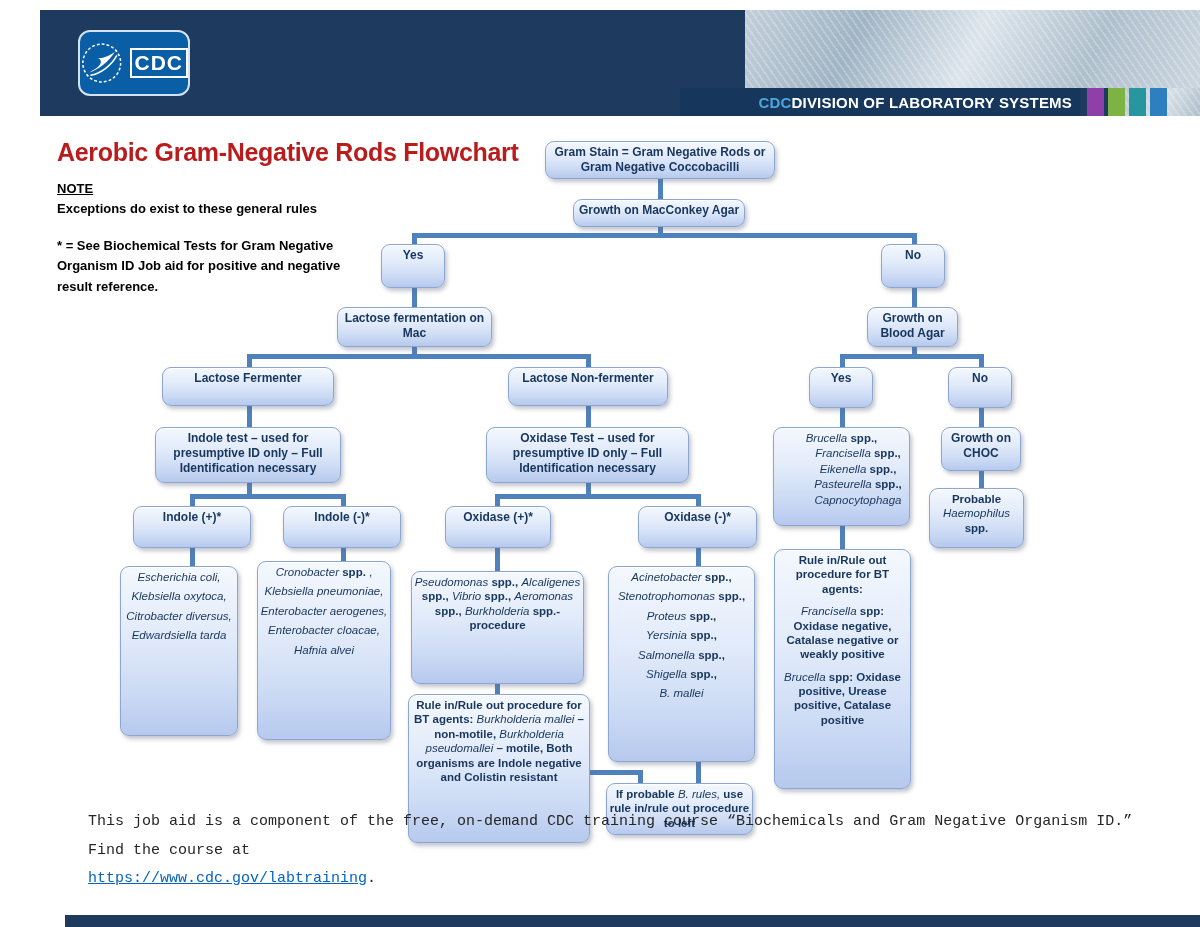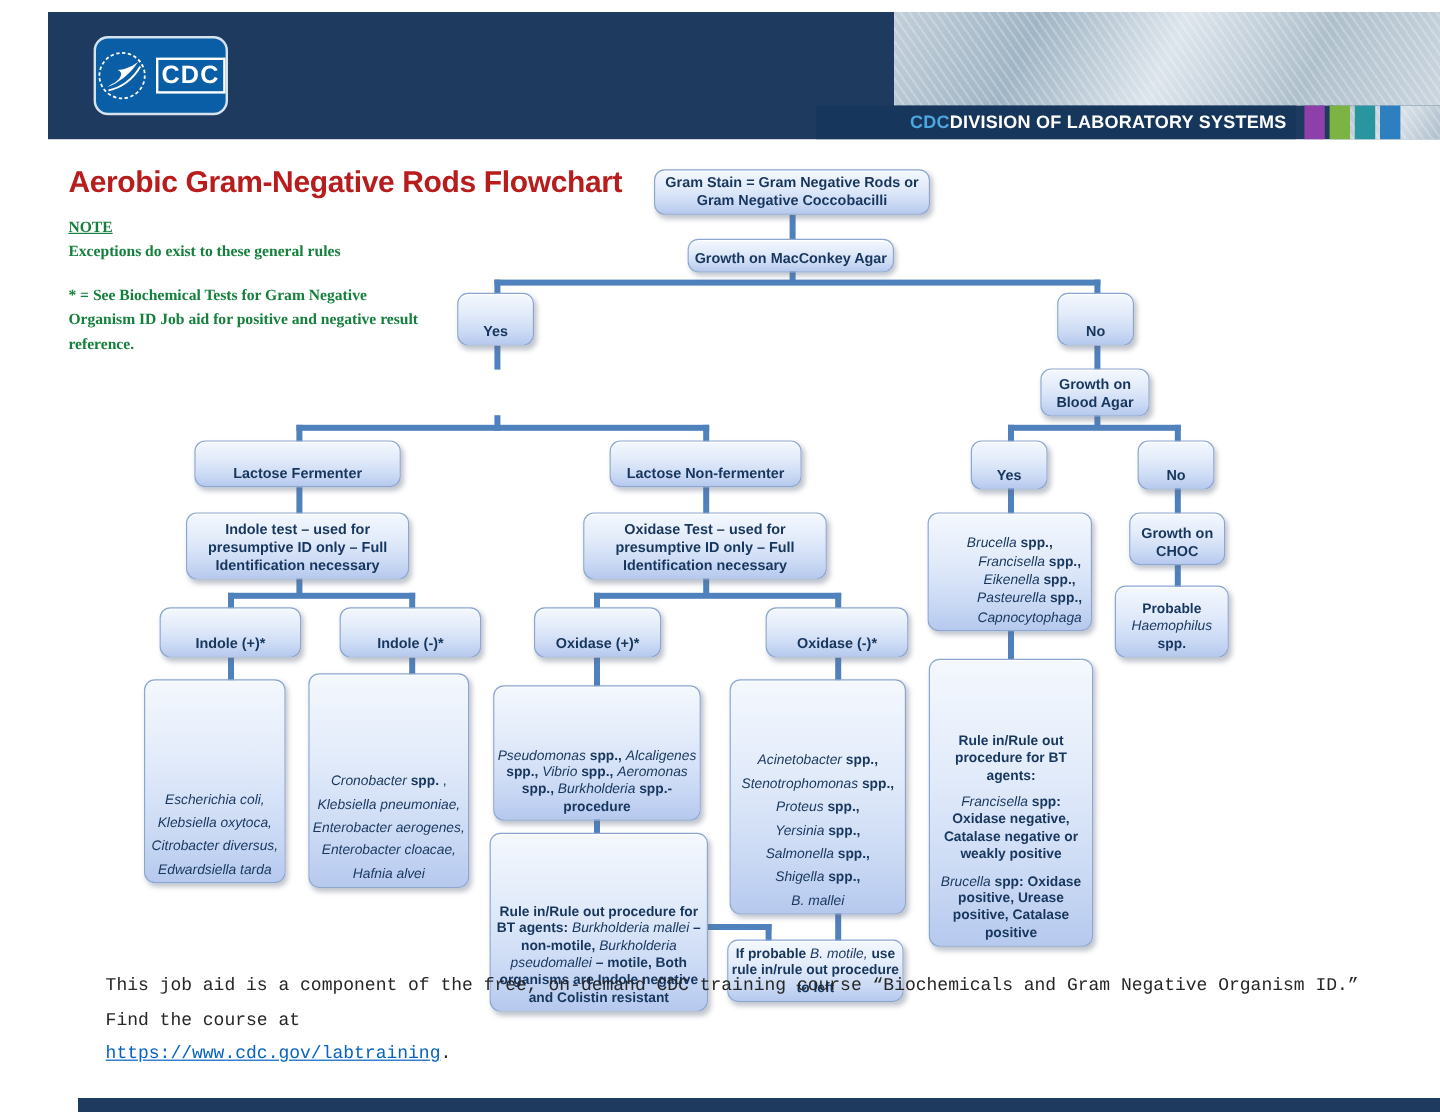--- a/index.html
+++ b/index.html
@@ -26,29 +26,29 @@
   .logo { position:absolute; left:38px; top:20px; width:112px; height:66px; background:#0a5ea5;
     border:2px solid #d5e3f0; border-radius:12px; display:flex; align-items:center;
     justify-content:center; gap:6px; box-sizing:border-box; }
   .logo-cdc { color:#ffffff; font-weight:bold; font-size:21px; letter-spacing:1px;
     border:2px solid #ffffff; padding:0 3px; line-height:1.2; }
 
   
   .title { position:absolute; left:57px; top:138px; font-size:25px; font-weight:bold;
     color:#b91c1c; letter-spacing:-0.3px; }
   .note { position:absolute; left:57px; top:179px; width:302px; font-size:13px; font-weight:bold;
-    color:#15803d; line-height:1.55;font-family:Liberation Serif, serif; }
+    color:#000000; line-height:1.55; }
   .note-heading { text-decoration:underline; }
   .note-gap { height:17px; }
 
   
   .node { position:absolute; box-sizing:border-box; border:1.5px solid #8ca6cf; border-radius:9px;
     background:linear-gradient(180deg,#f4f8fe 0%,#e2ebfa 40%,#cbdaf4 75%,#b6c9ee 100%);
     box-shadow:2px 3px 4px rgba(100,110,130,.4), inset 0 1px 0 rgba(255,255,255,.9);
-    color:#17365d; display:flex; flex-direction:column; align-items:center; justify-content:flex-end;
+    color:#17365d; display:flex; flex-direction:column; align-items:center; justify-content:flex-start;
     text-align:center; font-size:12px; line-height:1.25; padding:3px 2px; }
   .node.small { font-size:11.5px; }
   .node .para + .para { margin-top:5px; }
   .node.tight .para + .para { margin-top:1px;margin-left:33px; }
   .node.wide-gap .para + .para { margin-top:8px; }
   .s-b { font-weight:bold; }
   .s-i { font-style:italic; }
 
   .conn { position:absolute; background:#4f81bd; }
 
@@ -137,20 +137,23 @@
     </div>
   <div class="node" style="left:573px;top:199px;width:172px;height:28px">
       <div class="para"><span class="s-b">Growth on MacConkey Agar</span></div>
     </div>
   <div class="node" style="left:381px;top:244px;width:64px;height:44px">
       <div class="para"><span class="s-b">Yes</span></div>
     </div>
   <div class="node" style="left:881px;top:244px;width:64px;height:44px">
       <div class="para"><span class="s-b">No</span></div>
     </div>
+  <div class="node" style="left:337px;top:307px;width:155px;height:40px">
+      <div class="para"><span class="s-b">Lactose fermentation on Mac</span></div>
+    </div>
   <div class="node" style="left:867px;top:307px;width:91px;height:40px">
       <div class="para"><span class="s-b">Growth on Blood Agar</span></div>
     </div>
   <div class="node" style="left:162px;top:367px;width:172px;height:39px">
       <div class="para"><span class="s-b">Lactose Fermenter</span></div>
     </div>
   <div class="node" style="left:508px;top:367px;width:160px;height:39px">
       <div class="para"><span class="s-b">Lactose Non-fermenter</span></div>
     </div>
   <div class="node" style="left:809px;top:367px;width:64px;height:41px">
@@ -217,21 +220,21 @@
     </div>
   <div class="node small" style="left:408px;top:694px;width:182px;height:149px">
       <div class="para"><span class="s-b">Rule in/Rule out procedure for BT agents: </span><span class="s-i">Burkholderia mallei</span><span class="s-b"> – non-motile, </span><span class="s-i">Burkholderia pseudomallei</span><span class="s-b"> – motile, Both organisms are Indole negative and Colistin resistant</span></div>
     </div>
   <div class="node small wide-gap" style="left:774px;top:549px;width:137px;height:240px">
       <div class="para"><span class="s-b">Rule in/Rule out procedure for BT agents:</span></div>
       <div class="para"><span class="s-i">Francisella </span><span class="s-b">spp: Oxidase negative, Catalase negative or weakly positive</span></div>
       <div class="para"><span class="s-i">Brucella </span><span class="s-b">spp: Oxidase positive, Urease positive, Catalase positive</span></div>
     </div>
   <div class="node small" style="left:606px;top:783px;width:147px;height:52px">
-      <div class="para"><span class="s-b">If probable </span><span class="s-i">B. motile,</span><span class="s-b"> use rule in/rule out procedure to left</span></div>
+      <div class="para"><span class="s-b">If probable </span><span class="s-i">B. rules,</span><span class="s-b"> use rule in/rule out procedure to left</span></div>
     </div>
 
   <div class="footer">
     <div>This job aid is a component of the free, on-demand CDC training course “Biochemicals and Gram Negative Organism ID.” Find the course at</div>
     <div><a class="link">https://www.cdc.gov/labtraining</a><span>.</span></div>
   </div>
   <div class="bottom-bar"></div>
 
 </div>
 

